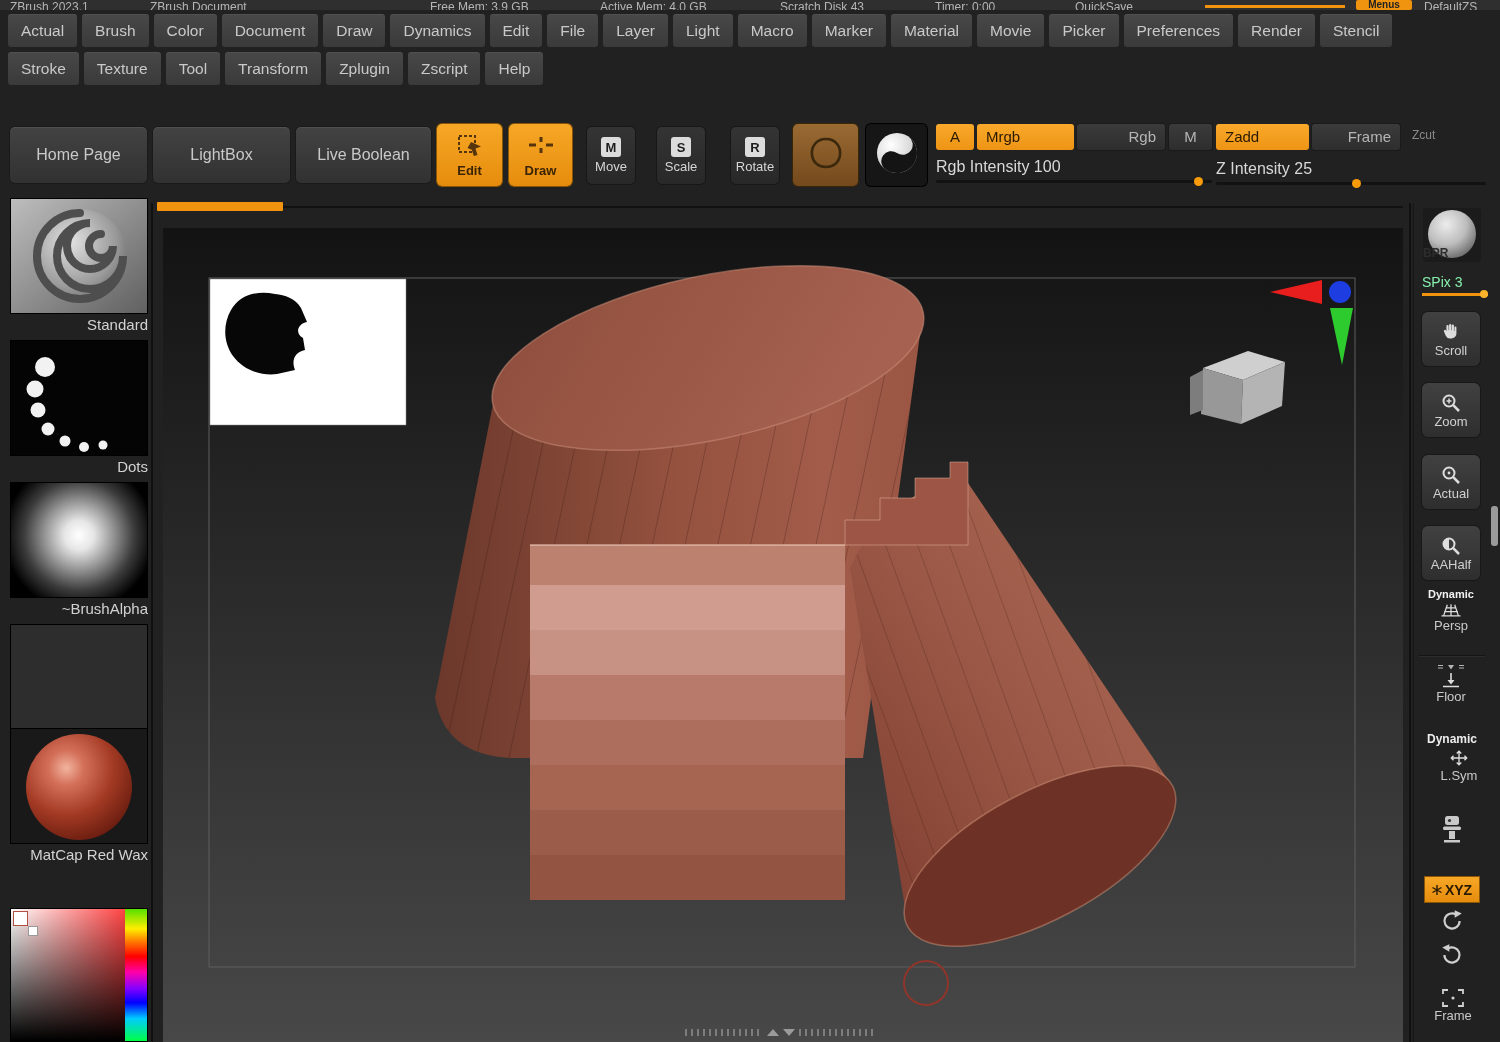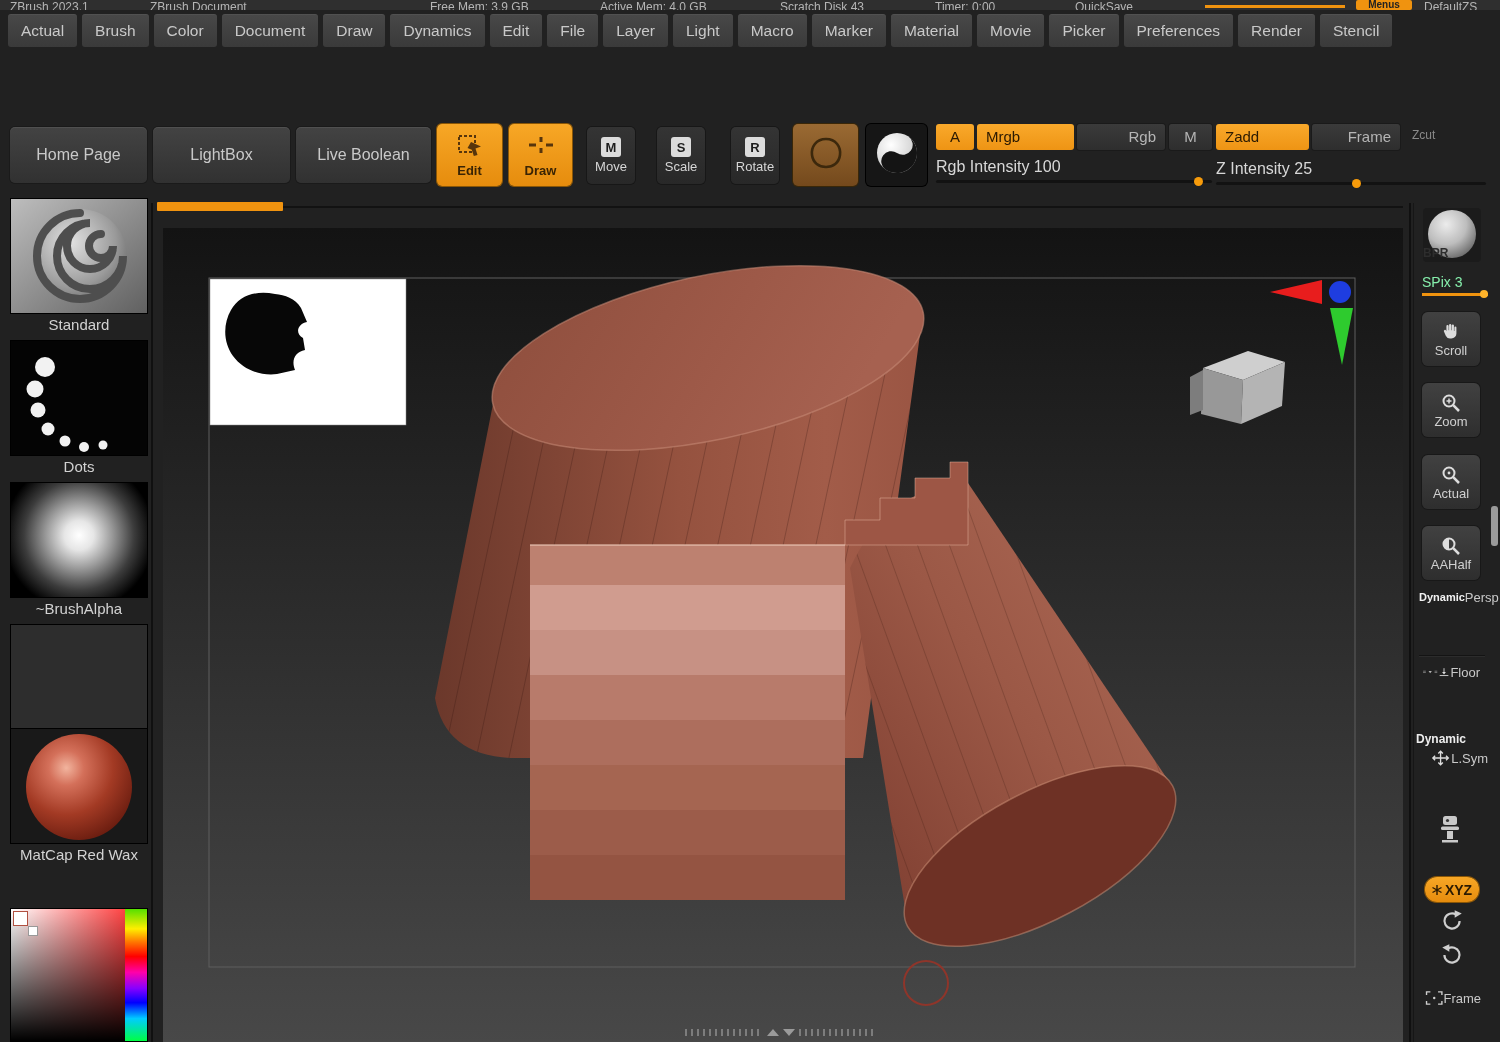--- a/index.html
+++ b/index.html
@@ -32,35 +32,35 @@
   .chip-on { background:linear-gradient(#f9a92b,#ee9414); color:#2b1a02; padding:0 9px; }
   .chip-off { background:linear-gradient(#3b3b3b,#2e2e2e); color:#b5b5b5; padding:0 9px; box-shadow:0 0 0 1px #1a1a1a;text-align:right; }
   .slider { position:absolute; }
   .slider .lab { font-size:16px; color:#d8d8d8; white-space:nowrap; }
   .slider .track { position:relative; height:3px; background:#121212; margin-top:4px; border-radius:2px; }
   .slider .knob { position:absolute; top:-3px; width:9px; height:9px; border-radius:50%; background:#f79b0b; }
 
   
   .thumb-item { position:absolute; left:10px; width:138px; }
   .thumb { width:138px; height:116px; border:1px solid #000; overflow:hidden; position:relative; }
-  .thumb-label { text-align:center; font-size:15px; color:#d2d2d2; padding-top:2px; white-space:nowrap; overflow:hidden; }
+  .thumb-label { text-align:right; font-size:15px; color:#d2d2d2; padding-top:2px; white-space:nowrap; overflow:hidden; }
 
   
   .canvas { position:absolute; left:163px; top:228px; width:1240px; height:814px;
             background:linear-gradient(#131313,#484848); }
   .scene { position:absolute; left:0; top:0; }
   .scrollstrip { position:absolute; left:522px; top:799px; width:197px; height:10px; display:flex; align-items:center; gap:3px; }
   .dashes { width:78px; height:7px;
             background:repeating-linear-gradient(90deg,#8a8a8a 0 2px, transparent 2px 6px); opacity:.8; }
 
   
   .right-tray { position:absolute; left:1413px; top:203px; width:87px; height:839px; background:#212121; border-left:1px solid #161616; }
   .rt-btn { position:absolute; width:58px; height:54px; border-radius:6px; background:linear-gradient(#414141,#2e2e2e);
             box-shadow:0 0 0 1px #181818; display:flex; flex-direction:column; align-items:center; justify-content:center; color:#d0d0d0; font-size:13px; }
-  .rt-flat { position:absolute; display:flex; flex-direction:row; align-items:center; color:#c9c9c9; font-size:13px; }
+  .rt-flat { position:absolute; display:flex; flex-direction:column; align-items:center; color:#c9c9c9; font-size:13px; }
   .divider { position:absolute; height:1px; background:#141414; box-shadow:0 1px 0 #2c2c2c; }
 
   .edge-handle { position:absolute; left:1491px; top:506px; width:7px; height:40px; background:#9a9a9a; border-radius:3px; }
   .progress-bar { position:absolute; left:157px; top:202px; width:126px; height:9px; background:#f0930f; border-radius:1px; z-index:5; }
   .shelf-divline { position:absolute; left:157px; top:206px; width:1246px; height:2px; background:#121212; }
   .vline { position:absolute; width:2px; background:#101010; }
 </style>
 </head>
 <body>
 
@@ -92,20 +92,29 @@
         <div class="menu-btn">Layer</div>
         <div class="menu-btn">Light</div>
         <div class="menu-btn">Macro</div>
         <div class="menu-btn">Marker</div>
         <div class="menu-btn">Material</div>
         <div class="menu-btn">Movie</div>
         <div class="menu-btn">Picker</div>
         <div class="menu-btn">Preferences</div>
         <div class="menu-btn">Render</div>
         <div class="menu-btn">Stencil</div>
+      </div>
+    <div class="menu-row">
+        <div class="menu-btn">Stroke</div>
+        <div class="menu-btn">Texture</div>
+        <div class="menu-btn">Tool</div>
+        <div class="menu-btn">Transform</div>
+        <div class="menu-btn">Zplugin</div>
+        <div class="menu-btn">Zscript</div>
+        <div class="menu-btn">Help</div>
       </div>
   </div>
 
   <div>
     <div class="shelf-btn btn-big" style="left:10px;top:127px;width:137px;height:56px">Home Page</div>
     <div class="shelf-btn btn-big" style="left:153px;top:127px;width:137px;height:56px">LightBox</div>
     <div class="shelf-btn btn-big" style="left:296px;top:127px;width:135px;height:56px">Live Boolean</div>
 
     <div class="shelf-btn btn-orange" style="left:437px;top:124px;width:65px;height:62px">
       <span>
@@ -459,21 +468,21 @@
         <g fill="#c9c9c9">
           <rect x="7" y="3" width="14" height="9" rx="2.5"></rect>
           <circle cx="11.5" cy="7.5" r="1.6" fill="#333"></circle>
           <rect x="5" y="13.5" width="18" height="3.5" rx="1.5"></rect>
           <rect x="11" y="18" width="6" height="8"></rect>
           <rect x="6" y="27" width="16" height="2.5"></rect>
         </g>
       </svg>
     </div>
 
-    <div style="position:absolute;left:11px;top:674px;width:54px;height:25px;border-radius:12px;
+    <div style="position:absolute;left:11px;top:674px;width:54px;height:25px;border-radius:0;
                 background:linear-gradient(#f7a726,#e68c0d);box-shadow:0 0 0 1px #8a5606;
                 display:flex;align-items:center;justify-content:center;gap:3px;color:#2b1a02;font-weight:bold;font-size:14px">
       <svg width="10" height="10" viewBox="0 0 10 10">
         <g stroke="#2b1a02" stroke-width="1.4">
             <path d="M5,0 V10 M0.5,7.5 L9.5,2.5 M0.5,2.5 L9.5,7.5"></path>
           </g>
       </svg>
       <span>XYZ</span>
     </div>
 

